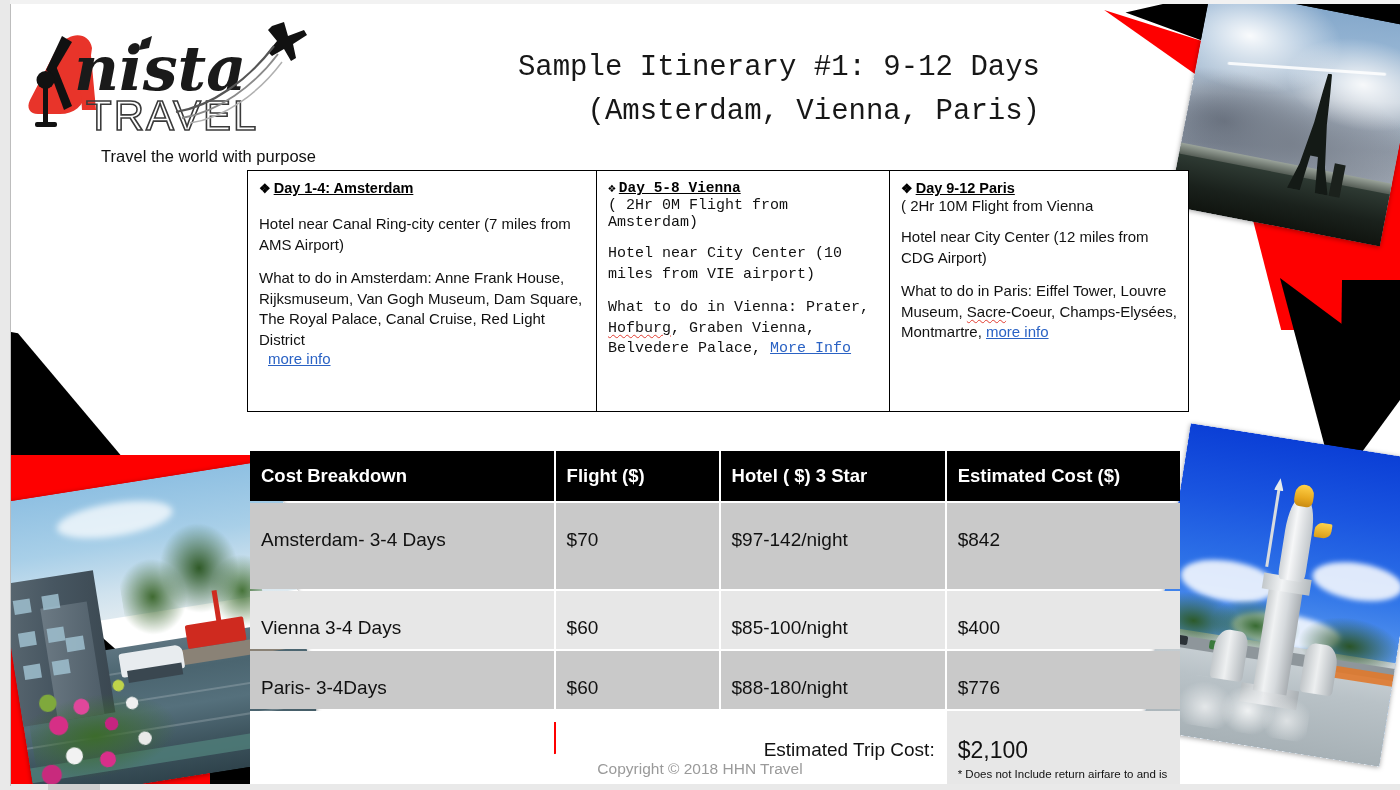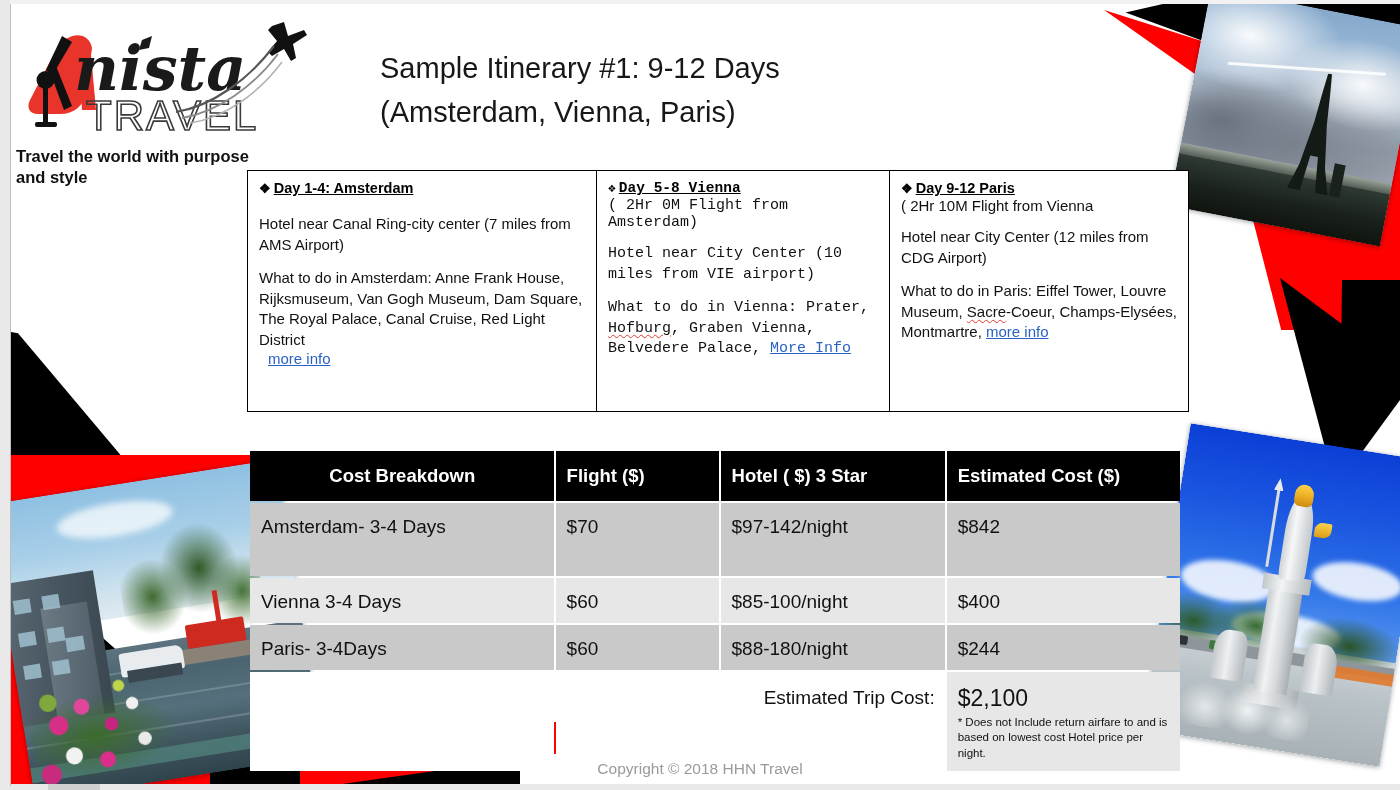--- a/index.html
+++ b/index.html
@@ -138,26 +138,26 @@
   .vn-stat-b{position:absolute;left:12%;bottom:4%;width:56%;height:16%;
     background:radial-gradient(ellipse 30% 70% at 22% 60%, #e4e7e9 0%, rgba(228,231,233,0) 72%),
                radial-gradient(ellipse 28% 68% at 54% 54%, #f0f2f3 0%, rgba(240,242,243,0) 72%),
                radial-gradient(ellipse 26% 66% at 84% 62%, #dde1e3 0%, rgba(221,225,227,0) 72%);}
   .vn-orange{position:absolute;right:0;bottom:26%;width:26%;height:4%;background:#e0792c;opacity:.9;}
   .vn-road{position:absolute;left:0;bottom:28%;width:100%;height:4%;background:#8e969b;}
   .vn-car{position:absolute;background:#2c3237;height:3%;width:7%;border-radius:2px;}
 
   
   #logo{position:absolute;left:16px;top:14px;width:300px;height:160px;z-index:20;}
-  .logo-tagline{position:absolute;left:0;top:132px;width:300px;text-align:left;
-    font-weight:bold;font-size:16.5px;color:#111;line-height:1.25;font-family:"Liberation Sans",sans-serif;}
-
-  
-  #title{position:absolute;left:380px;top:46px;width:660px;text-align:left;z-index:20;
-    font-size:29px;color:#171717;line-height:1.52;font-family:Liberation Sans, sans-serif;}
+  .logo-tagline{position:absolute;left:0;top:132px;width:300px;text-align:right;
+    font-weight:normal;font-size:16.5px;color:#111;line-height:1.25;font-family:"Liberation Sans",sans-serif;}
+
+  
+  #title{position:absolute;left:380px;top:46px;width:660px;text-align:right;z-index:20;
+    font-size:29px;color:#171717;line-height:1.52;font-family:Liberation Mono, monospace;}
 
   
   #itin{position:absolute;left:247px;top:170px;width:942px;height:242px;z-index:20;
     display:flex;background:#fff;border:1.6px solid #000;box-sizing:border-box;}
   .itin-col{box-sizing:border-box;padding:9px 11px 8px 11px;background:#fff;position:relative;}
   .itin-col.c0{width:349px;border-right:1.6px solid #000;}
   .itin-col.c1{width:293px;border-right:1.6px solid #000;font-family:Liberation Mono, monospace;}
   .itin-col.c2{width:298px;}
   .itin-head{font-size:14.5px;font-weight:bold;color:#000;white-space:nowrap;}
   .itin-head .star{font-size:13px;padding-right:3px;}
@@ -168,22 +168,22 @@
   .lnk{color:#2a62c4;text-decoration:underline;cursor:pointer;}
   .sp{text-decoration:underline;text-decoration-color:#e03b2f;text-decoration-style:wavy;
       text-decoration-thickness:1px;text-underline-offset:2px;}
   .indent-link{display:inline-block;margin-left:9px;font-size:15px;}
 
   
   #cost{position:absolute;left:248px;top:449px;width:934px;z-index:20;
     border-collapse:separate;border-spacing:2px 2px;font-family:"Liberation Sans",sans-serif;}
   #cost th{background:#000;color:#fff;font-size:18.5px;font-weight:bold;text-align:left;
     padding:14px 10px 14px 11px;vertical-align:middle;}
-  #cost td{font-size:19px;color:#111;padding:13px 10px 10px 11px;vertical-align:top;}
-  #cost .c-city{width:314px;text-align:center;}
+  #cost td{font-size:19px;color:#111;padding:26px 10px 10px 11px;vertical-align:top;}
+  #cost .c-city{width:314px;}
   #cost .c-flight{width:158px;}
   #cost .c-hotel{width:224px;}
   #cost .c-est{width:234px;}
   tr.r-dark td{background:#c9c9c9;}
   tr.r-light td{background:#e7e7e7;}
   tr.r-dark2 td{background:#c9c9c9;}
   td.blank{background:#fff !important;}
   .row-tall td{height:50px;}
   .trip-label{font-size:21px;color:#111;line-height:1.35;background:#fff !important;padding-left:11px;text-align:right;}
   .trip-val{background:#e7e7e7;}
@@ -356,21 +356,21 @@
       <tr class="r-light">
         <td>Vienna 3-4 Days</td>
         <td>$60</td>
         <td>$85-100/night</td>
         <td>$400</td>
       </tr>
       <tr class="r-dark2">
         <td>Paris- 3-4Days</td>
         <td>$60</td>
         <td>$88-180/night</td>
-        <td>$244</td>
+        <td>$776</td>
       </tr>
       <tr>
         <td class="blank"></td>
         <td class="blank"></td>
         <td class="trip-label">Estimated Trip Cost:</td>
         <td class="trip-val">
           <span class="trip-amt">$2,100</span>
           <span class="trip-note">* Does not Include return airfare to and is based on lowest cost Hotel price per night.</span>
         </td>
       </tr>

